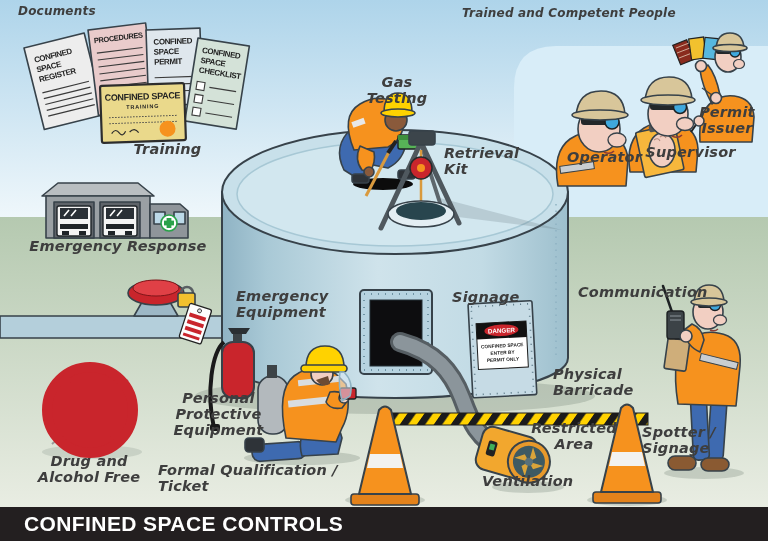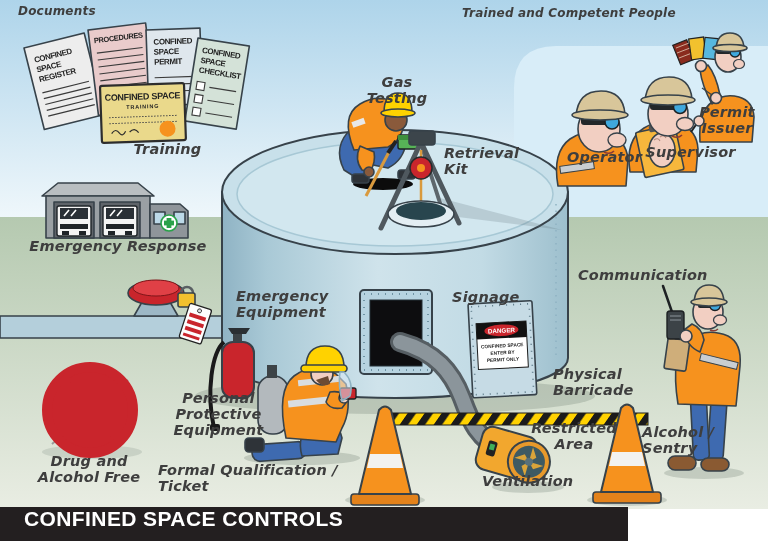--- a/index.html
+++ b/index.html
@@ -3,22 +3,22 @@
 <meta charset="utf-8">
 <style>
   html,body{margin:0;padding:0;background:#dfe3e6;}
   .stage{position:relative;width:768px;height:541px;overflow:hidden;background:#fff;
          font-family:"DejaVu Sans",sans-serif;}
   .stage svg{position:absolute;left:0;top:0;z-index:1;}
   .lbl{position:absolute;z-index:2;font:italic 600 14.5px "DejaVu Sans",sans-serif;
        color:var(--label-text,#3e3e3e);white-space:pre-line;line-height:1.12;letter-spacing:.2px;}
   .lbl-lg{font-size:12px;}
   .ta-c{text-align:center;}
-  .footer{position:absolute;left:0;bottom:0;width:628px;height:34px;z-index:3;
-          background:var(--footer-bg,#231f20);display:flex;}
+  .footer{position:absolute;left:0;bottom:0;width:768px;height:34px;z-index:3;
+          background:var(--footer-bg,#231f20);display:flex;align-items:center;}
   .footer span{color:var(--footer-text,#fff);font:bold 21px "Liberation Sans",sans-serif;
                letter-spacing:.4px;padding-left:24px;}
   
   .ol{stroke:#37424a;stroke-width:1.6;stroke-linejoin:round;}
   .ol2{stroke:#37424a;stroke-width:2;stroke-linejoin:round;}
   .f-orange{fill:var(--safety-orange,#f6921e);}
   .f-red{fill:var(--safety-red,#c9252c);}
   .f-yellow{fill:var(--helmet-yellow,#ffd200);}
   .f-jeans{fill:var(--jeans-blue,#3e6ab0);}
   .f-skin{fill:var(--skin,#f2cfc2);}
@@ -393,31 +393,31 @@
 <div class="lbl" style="left:444px;top:145px;width:90px;">Retrieval
 Kit</div>
 <div class="lbl ta-c" style="left:552px;top:149px;width:105px;">Operator</div>
 <div class="lbl ta-c" style="left:633px;top:144px;width:115px;">Supervisor</div>
 <div class="lbl ta-c" style="left:688px;top:104px;width:78px;">Permit
 Issuer</div>
 <div class="lbl ta-c" style="left:8px;top:238px;width:220px;">Emergency Response</div>
 <div class="lbl" style="left:236px;top:288px;width:110px;">Emergency
 Equipment</div>
 <div class="lbl" style="left:452px;top:289px;width:90px;">Signage</div>
-<div class="lbl" style="left:578px;top:267px;width:135px;">Communication</div>
+<div class="lbl" style="left:578px;top:284px;width:135px;">Communication</div>
 <div class="lbl" style="left:538px;top:366px;width:95px;padding-left:15px;">Physical
 Barricade</div>
 <div class="lbl ta-c" style="left:166px;top:390px;width:105px;">Personal
 Protective
 Equipment</div>
 <div class="lbl ta-c" style="left:30px;top:453px;width:118px;">Drug and
 Alcohol Free</div>
 <div class="lbl" style="left:158px;top:462px;width:215px;">Formal Qualification / Ticket</div>
 <div class="lbl" style="left:482px;top:473px;width:110px;">Ventilation</div>
 <div class="lbl ta-c" style="left:528px;top:420px;width:92px;">Restricted
 Area</div>
-<div class="lbl" style="left:642px;top:424px;width:126px;">Alcohol / Sentry</div>
+<div class="lbl" style="left:642px;top:424px;width:126px;">Spotter / Signage</div>
 
 <div class="footer">
   <span>CONFINED SPACE CONTROLS</span>
 </div>
 
 </div>
 
 </body></html>

